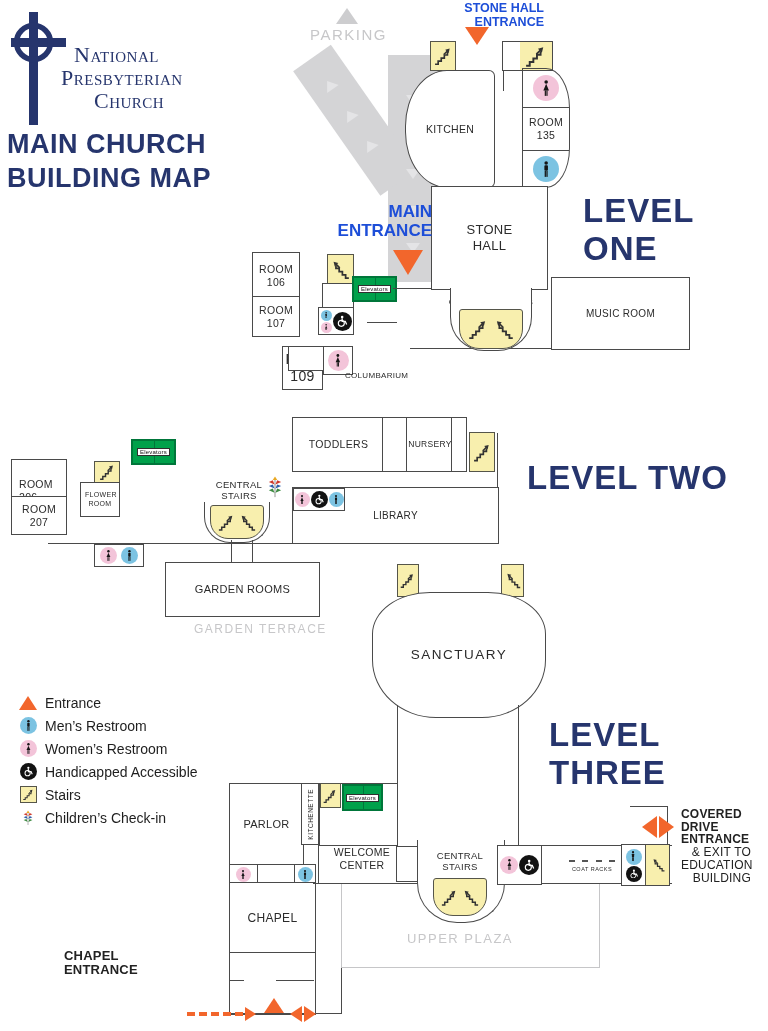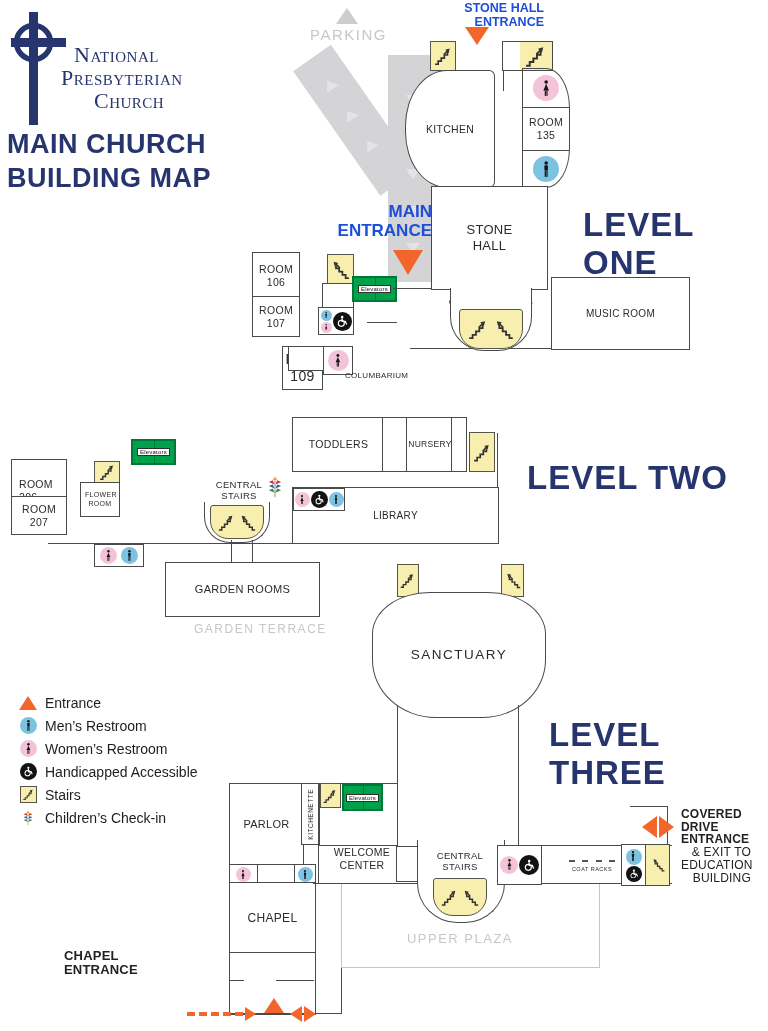--- a/index.html
+++ b/index.html
@@ -66,21 +66,21 @@
     <circle cx="25.5" cy="34.5" r="17" fill="none" stroke="#26356d" stroke-width="5.5"></circle>
   </svg>
   <div class="logo-text" style="left:74px;top:42px;font-size:22px;">National</div>
   <div class="logo-text" style="left:61px;top:65px;font-size:22px;">Presbyterian</div>
   <div class="logo-text" style="left:94px;top:88px;font-size:22px;">Church</div>
   <div class="big-title" style="left:7px;top:127px;width:220px;">
     <div>MAIN CHURCH</div>
     <div>BUILDING MAP</div>
   </div>
 
-  <div class="level-title" style="left:583px;top:206px;">LEVEL ONE</div>
+  <div class="level-title" style="left:583px;top:192px;">LEVEL ONE</div>
 
   <div class="road" style="left:388px;top:55px;width:50px;height:227px;"></div>
   <div class="road" style="left:289px;top:58px;width:46px;height:152px;transform:rotate(-35deg);transform-origin:50% 0;"></div>
   <div class="road-arrow-up" style="left:336px;top:8px;border-bottom-color:#cdcdcf;border-left-width:11px;border-right-width:11px;border-bottom-width:16px;"></div>
   <div class="glabel" style="left:310px;top:26px;font-size:15px;">PARKING</div>
   <div class="road-arrow-down" style="left:406px;top:95px;"></div>
   <div class="road-arrow-down" style="left:406px;top:132px;"></div>
   <div class="road-arrow-down" style="left:406px;top:169px;"></div>
   <div class="road-arrow-down" style="left:406px;top:206px;"></div>
   <div class="road-arrow-down" style="left:406px;top:243px;"></div>

